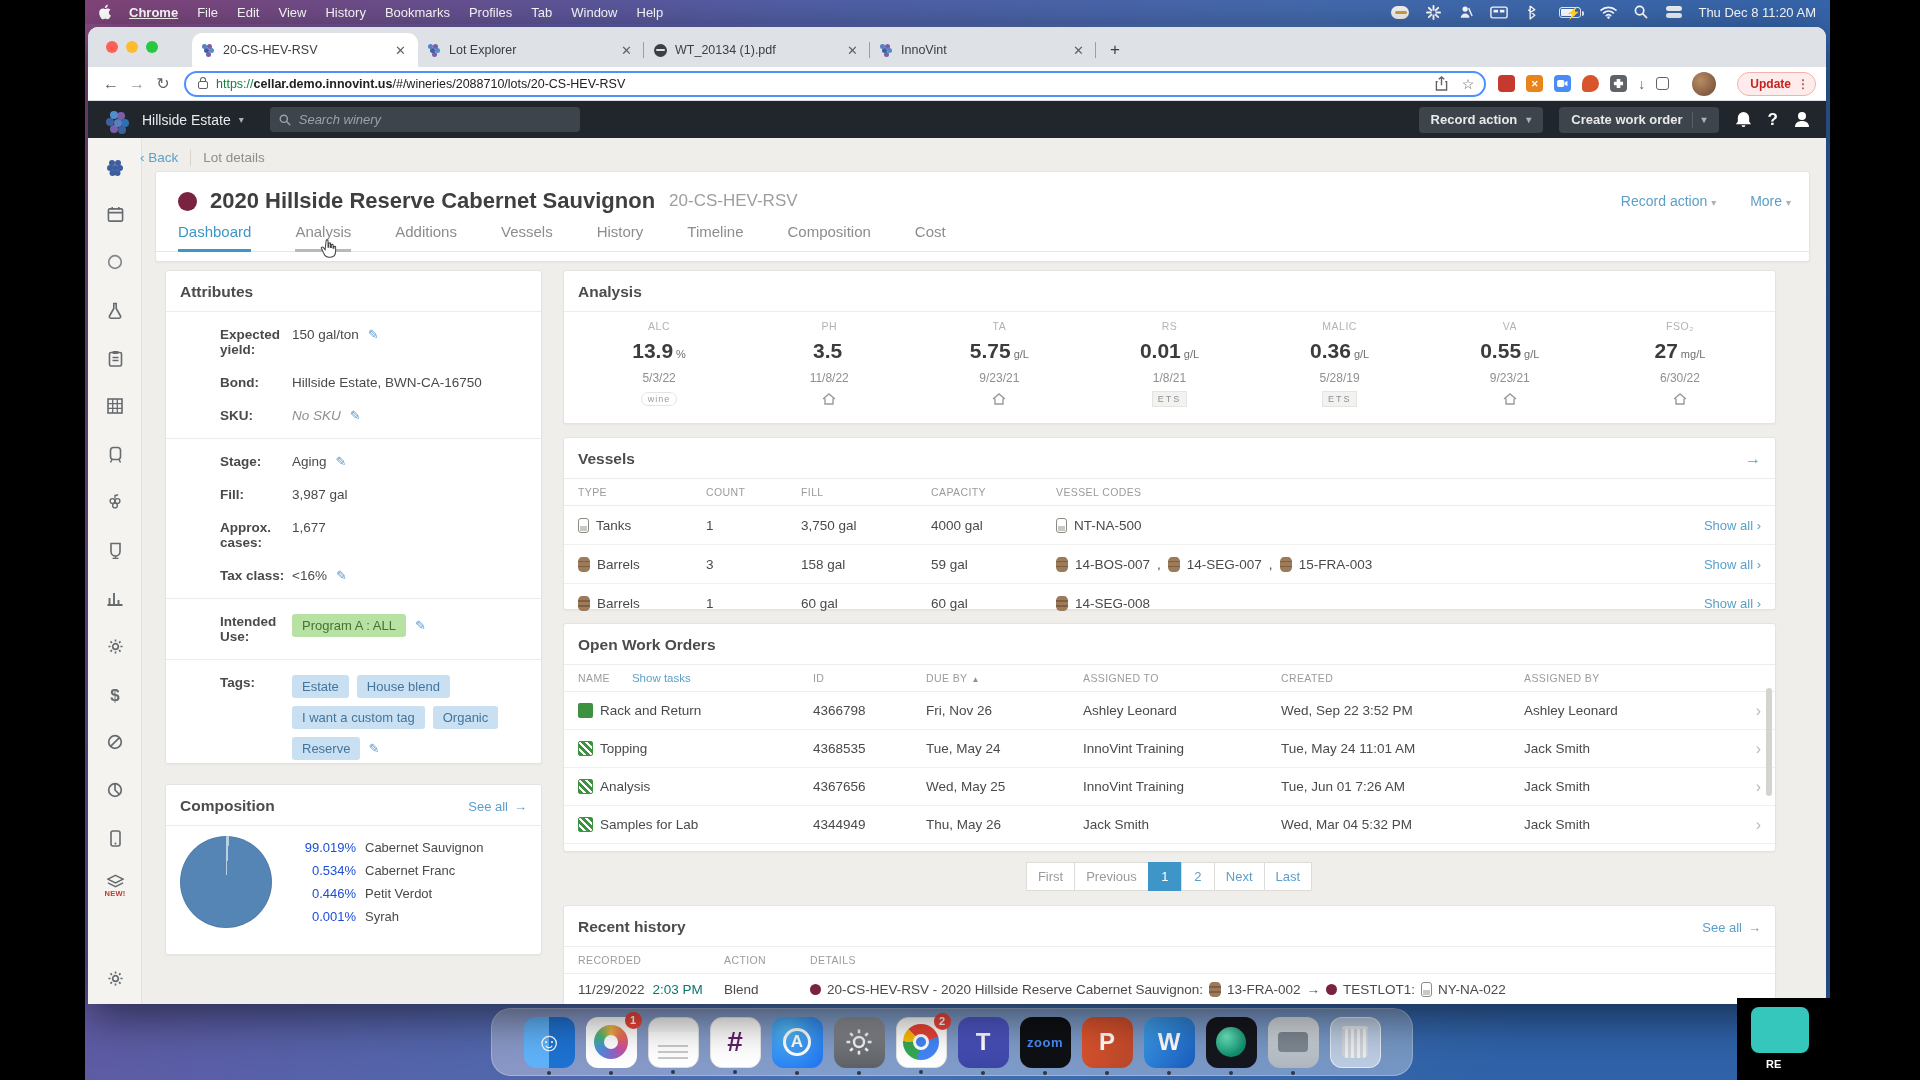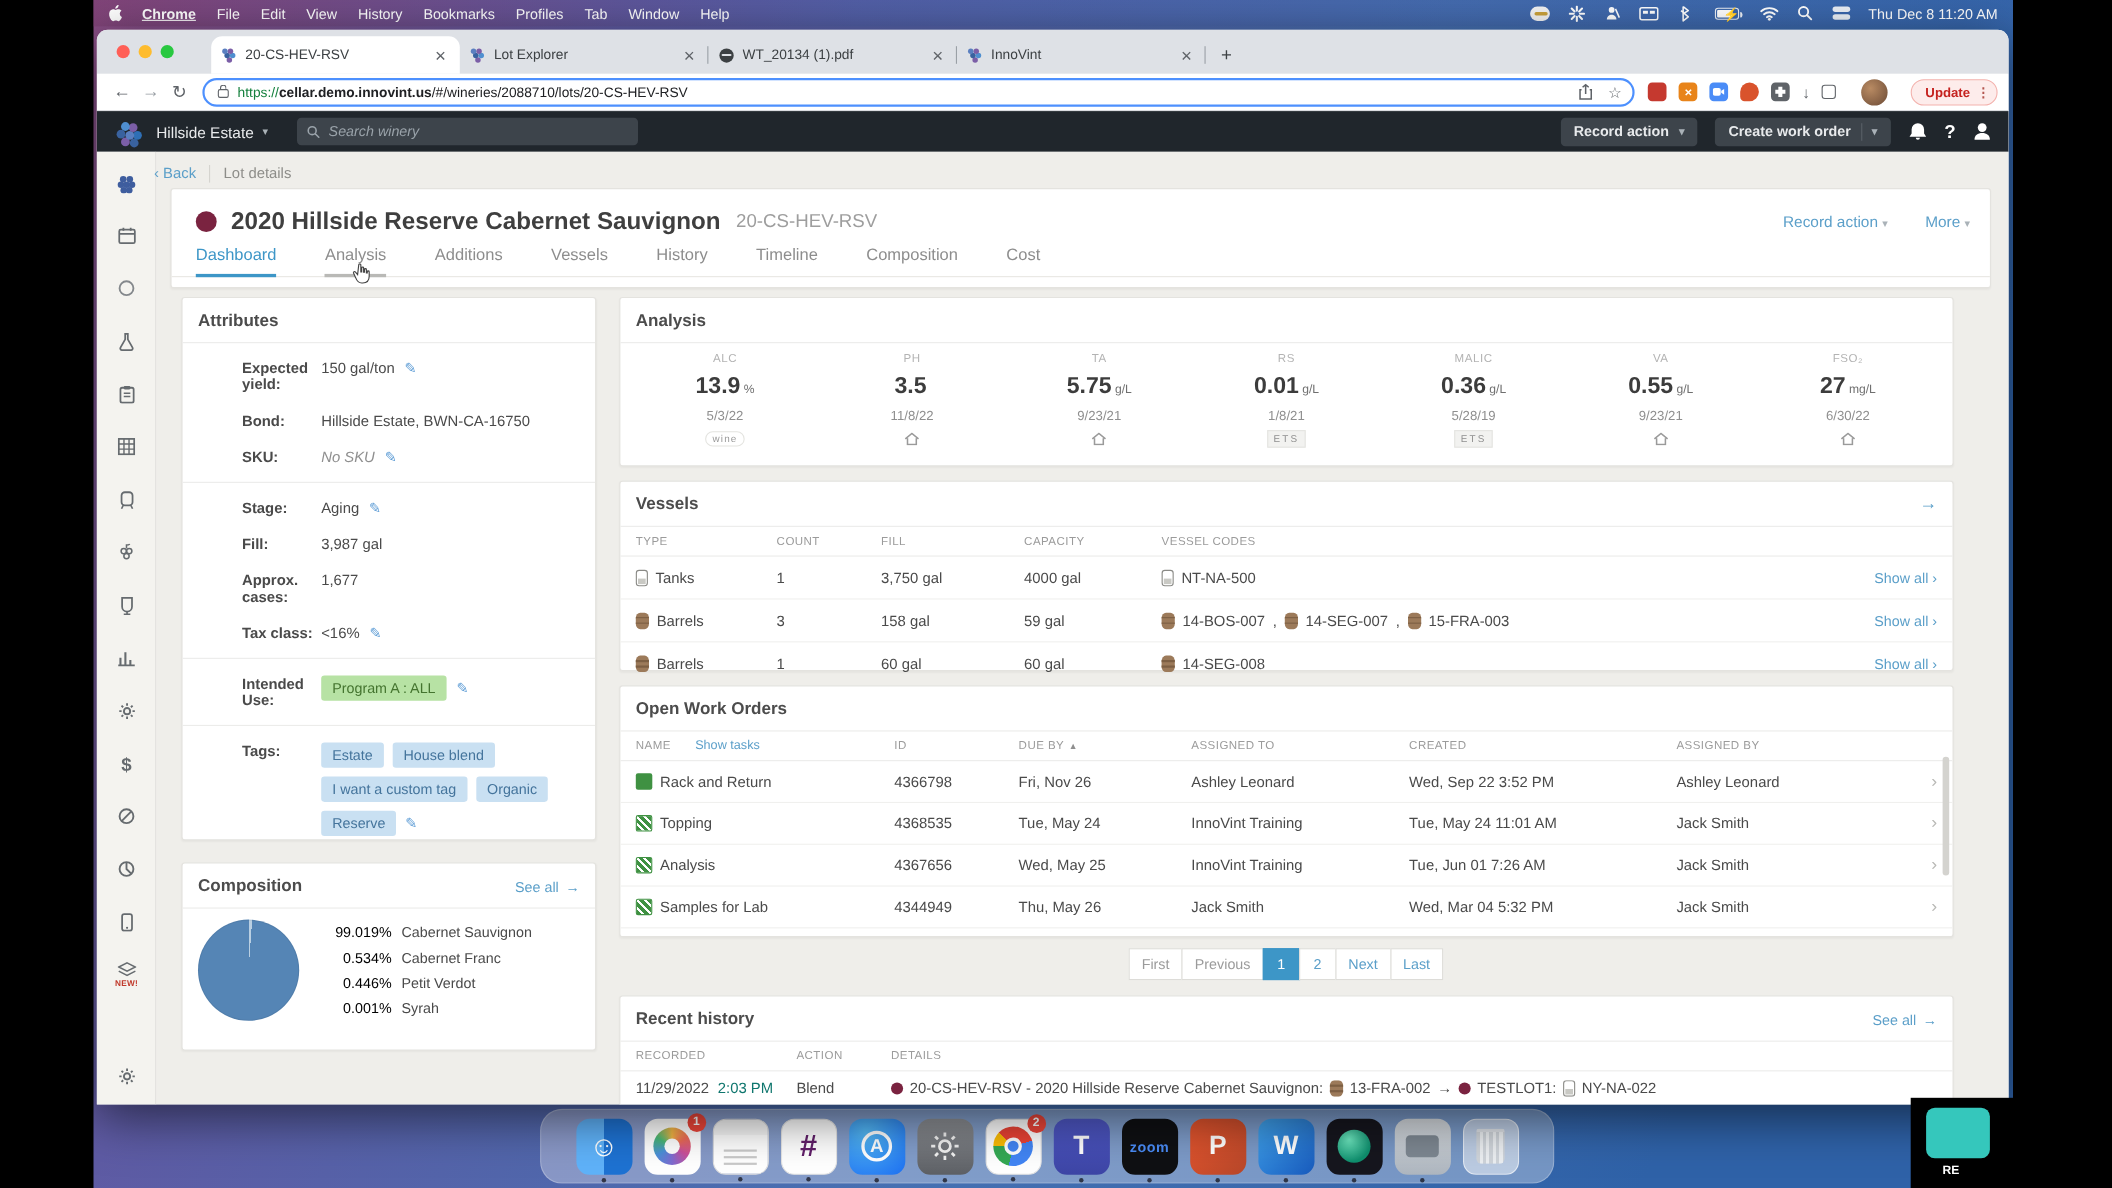--- a/index.html
+++ b/index.html
@@ -119,21 +119,21 @@
   .chip-g { background:#b7e2a4; color:#44742f;text-align:center; }
   .chip-b { background:#c9e0f2; color:#44749c; }
   .tagwrap { display:flex; flex-wrap:wrap; gap:8px; align-items:center; max-width:215px; }
 
   .comp { left:77px; top:646px; width:377px; height:171px; }
   .seeall { margin-left:auto; color:#5b9fc9; font-size:13px; font-weight:400; display:flex; gap:6px; align-items:center; }
   .comp-body { display:flex; padding:10px 14px; align-items:center; }
   .pie { width:92px; height:92px; border-radius:50%; background:conic-gradient(#b9cfe2 0 4deg,#5585b5 4deg 360deg); box-shadow:inset 0 0 0 1px rgba(0,0,0,.06); }
   .legend { margin-left:22px; font-size:13px; color:#4a4a4a; }
   .legend .lr { display:flex; padding:4px 0; }
-  .legend .pct { width:62px; text-align:right; margin-right:9px; color:#000000; }
+  .legend .pct { width:62px; text-align:right; margin-right:9px; color:#1d4ed8; }
 
   .notes { left:77px; top:829px; width:377px; height:70px; }
   .addnote { margin-left:auto; color:#5b9fc9; font-size:13.5px; font-weight:400; }
 
   
   .analysis { left:475px; top:132px; width:1213px; height:154px; }
   .an-grid { display:grid; grid-template-columns:repeat(7,1fr); padding:8px 10px 0; text-align:center; }
   .an-name { font-size:10.5px; letter-spacing:.5px; color:#b3b3b3; }
   .an-val { margin-top:7px; font-size:21px; font-weight:700; color:#3c3c3c; }
   .an-unit { font-size:11px; font-weight:400; color:#6f6f6f; margin-left:3px; }

